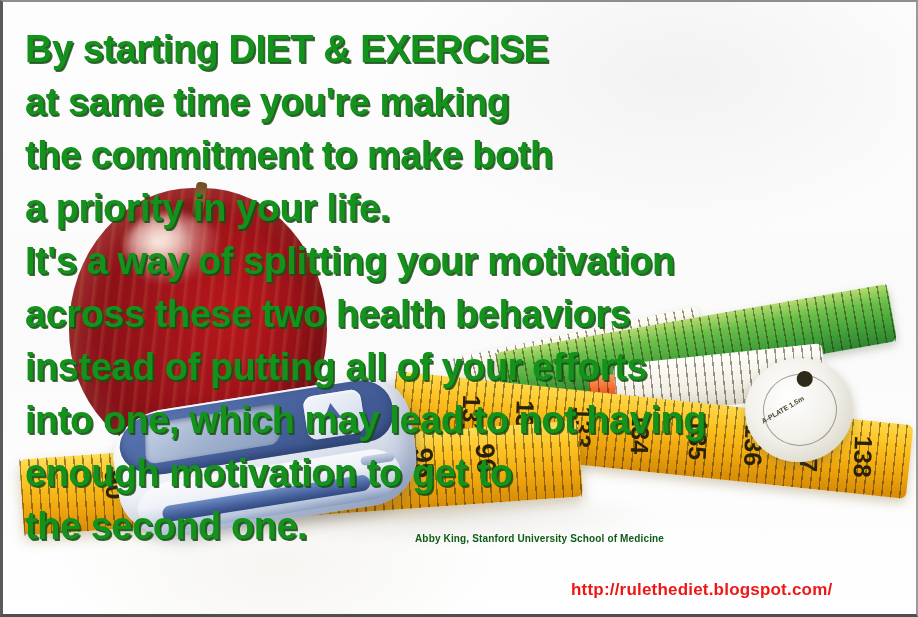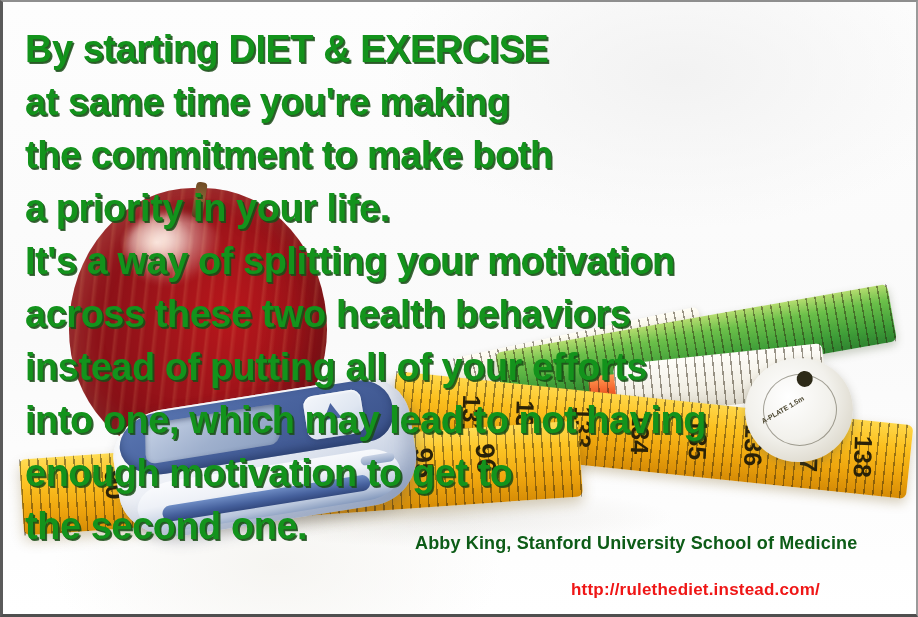--- a/index.html
+++ b/index.html
@@ -280,21 +280,21 @@
     white-space: nowrap;
     transform: scaleX(0.97);
     transform-origin: left center;
   }
 
   .attribution {
     position: absolute;
     left: 412px; top: 531px;
     font-family: "Liberation Sans", sans-serif;
     font-weight: 700;
-    font-size: 18px;
+    font-size: 10px;
     letter-spacing: 0.15px;
     color: #0d5c17;
     white-space: nowrap;
   }
   .url {
     position: absolute;
     left: 568px; top: 578px;
     font-family: "Liberation Sans", sans-serif;
     font-weight: 700;
     font-size: 17px;
@@ -379,15 +379,15 @@
     <div class="qline">a priority in your life.</div>
     <div class="qline">It's a way of splitting your motivation</div>
     <div class="qline">across these two health behaviors</div>
     <div class="qline">instead of putting all of your efforts</div>
     <div class="qline">into one, which may lead to not having</div>
     <div class="qline">enough motivation to get to</div>
     <div class="qline">the second one.</div>
   </div>
 
   <div class="attribution">Abby King, Stanford University School of Medicine</div>
-  <div class="url">http://rulethediet.instead.com/</div>
+  <div class="url">http://rulethediet.blogspot.com/</div>
 
 </div>
 
 </body></html>

